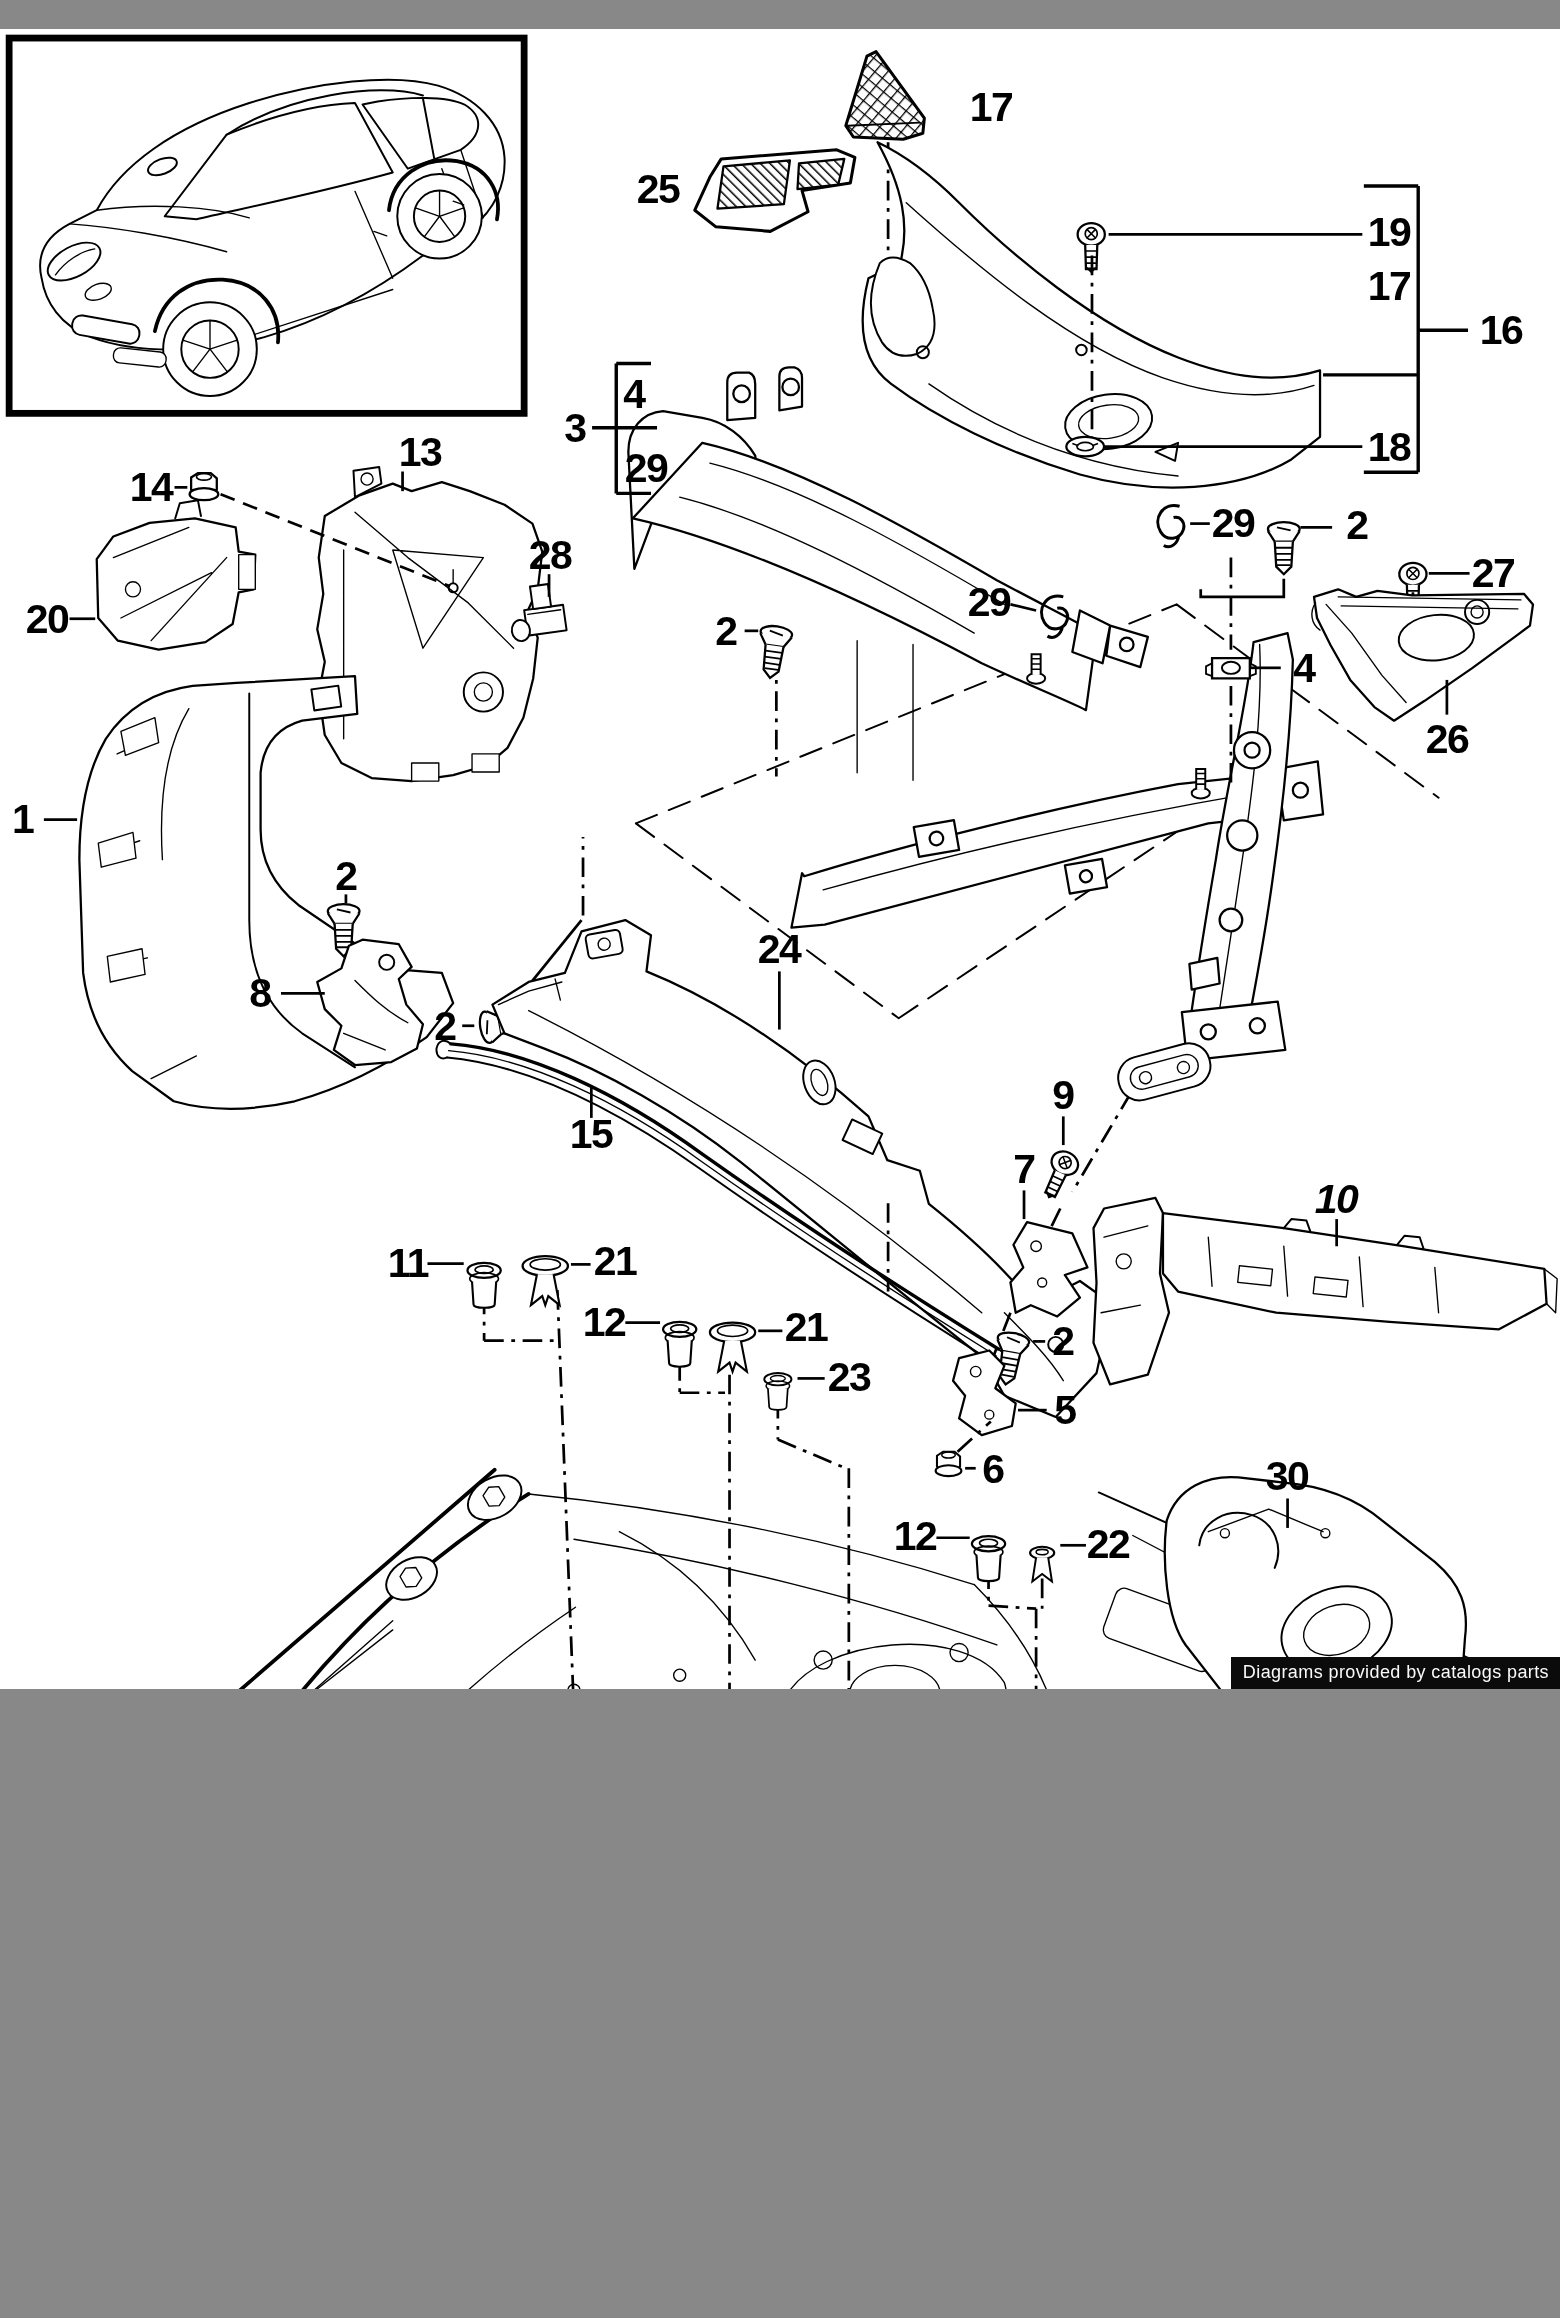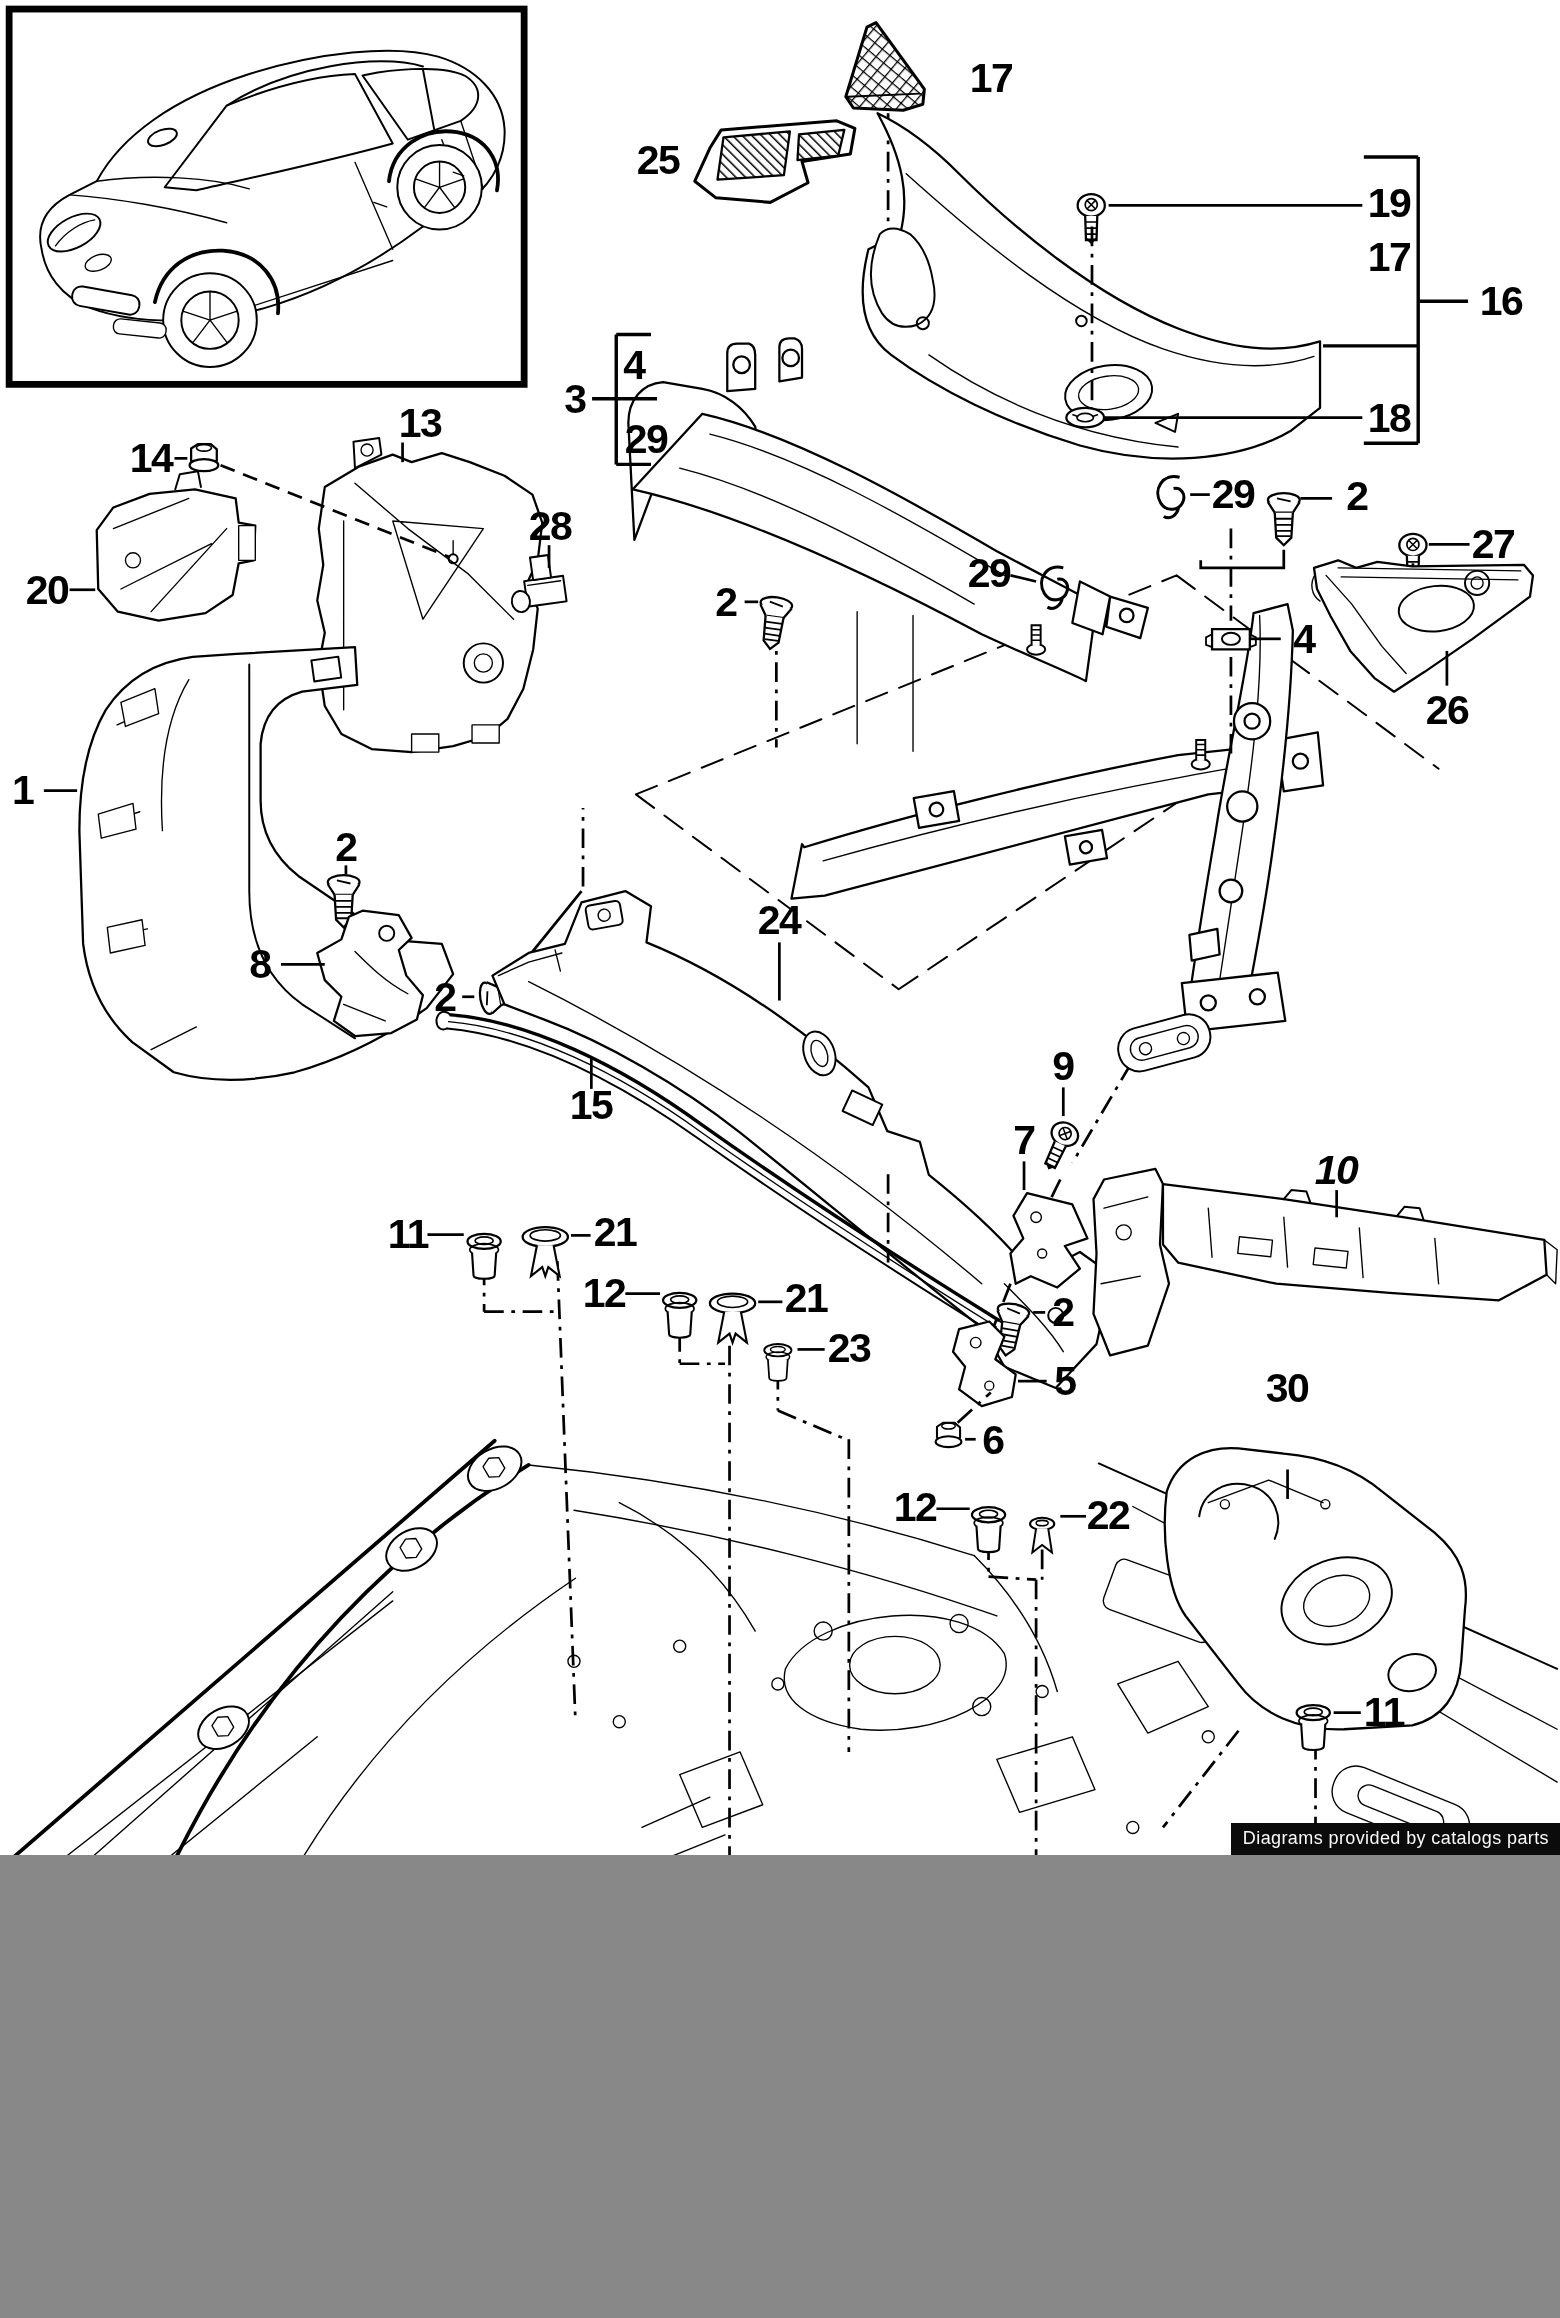--- a/index.html
+++ b/index.html
@@ -1,17 +1,17 @@
 <!DOCTYPE html>
 <html style="font-size:12px"><head>
 <meta charset="utf-8">
 <style>
   html,body{margin:0;padding:0;background:#888;}
-  .stage{position:relative;width:1561px;height:1855px;background:#fff;overflow:hidden;
-         font-family:"Liberation Sans",sans-serif;}
+  .stage{position:relative;width:1561px;height:1660px;background:#fff;overflow:hidden;
+         font-family:"Liberation Sans",sans-serif;margin-top:29px;}
   .stage svg{position:absolute;left:0;top:0;}
   .ln{stroke:#000;fill:none;stroke-width:3;stroke-linecap:round;stroke-linejoin:round}
   .lnf{stroke:#000;fill:#fff;stroke-width:3;stroke-linecap:round;stroke-linejoin:round}
   .thin{stroke-width:1.8}
   .med{stroke-width:2.6}
   .heavy{stroke-width:5}
   .xheavy{stroke-width:6.5}
   .leader{stroke:#000;stroke-width:3.6;fill:none}
   .dash{stroke-dasharray:26 10 5 10}
   .dash2{stroke-dasharray:30 17}
@@ -517,21 +517,21 @@
       <span class="callout" style="left: 615px; top: 1232px;">21</span>
       <span class="callout" style="left: 604px; top: 1293px;">12</span>
       <span class="callout" style="left: 806px; top: 1298px;">21</span>
       <span class="callout" style="left: 849px; top: 1348px;">23</span>
       <span class="callout" style="left: 1063px; top: 1066px;">9</span>
       <span class="callout" style="left: 1024px; top: 1140px;">7</span>
       <span class="callout" style="left: 1336px; top: 1170px; font-style: italic;">10</span>
       <span class="callout" style="left: 1063px; top: 1312px;">2</span>
       <span class="callout" style="left: 1065px; top: 1381px;">5</span>
       <span class="callout" style="left: 993px; top: 1440px;">6</span>
-      <span class="callout" style="left: 1287px; top: 1388px;">30</span>
+      <span class="callout" style="left: 1287px; top: 1447px;">30</span>
       <span class="callout" style="left: 915px; top: 1507px;">12</span>
       <span class="callout" style="left: 1108px; top: 1515px;">22</span>
       <span class="callout" style="left: 1384px; top: 1712px;">11</span>
       <span class="callout" style="left: 512px; top: 2159px;">31</span>
     </div>
 
 <div class="badge"><span>Diagrams provided by catalogs parts</span></div>
 
 </div>
 

